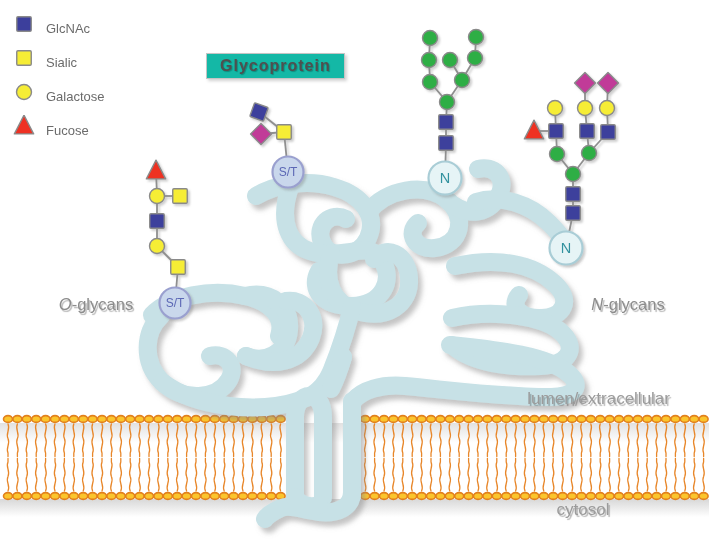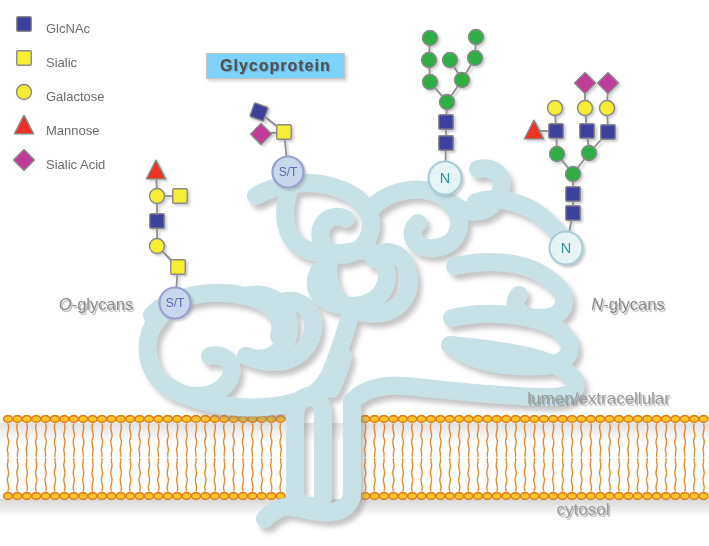--- a/index.html
+++ b/index.html
@@ -2,21 +2,21 @@
 <html><head>
 <meta charset="utf-8">
 <style>
   html,body{margin:0;padding:0;background:#ffffff;}
   body{font-family:"Liberation Sans", sans-serif;}
   .stage{position:relative;width:709px;height:546px;background:#ffffff;overflow:hidden;}
   .stage svg text{font-family:"Liberation Sans", sans-serif;}
 
   .title-box{
     position:absolute;left:206px;top:53px;
-    background:#7dd3fc;border:1px solid #c4c4c4;
+    background:#14b8a6;border:1px solid #c4c4c4;
     box-shadow:2px 2px 3px rgba(0,0,0,0.18);
     padding:3px 13px;
     font-size:16px;font-weight:bold;color:#4f4f4f;
     letter-spacing:1px;
     text-shadow:1px 1px 1px rgba(0,0,0,0.25);
   }
 
   .legend{position:absolute;left:12px;top:13px;list-style:none;margin:0;padding:0;}
   .legend li{display:flex;align-items:center;height:22px;margin-bottom:12px;}
   .legend .swatch{width:24px;height:22px;display:inline-block;margin-right:10px;}
@@ -547,25 +547,17 @@
             </g>
           </svg></span>
         <span class="lbl">Galactose</span>
       </li>
       <li>
         <span class="swatch"><svg width="24" height="22" viewBox="0 0 24 22">
             <g transform="translate(12,11)">
               <polygon points="0,-10.85 9.625,7.875 -9.625,7.875" fill="#ee3123" stroke="#8a8a8a" stroke-width="1.4" stroke-linejoin="round"></polygon>
             </g>
           </svg></span>
-        <span class="lbl">Mannose</span>
-      </li>
-      <li>
-        <span class="swatch"><svg width="24" height="22" viewBox="0 0 24 22">
-            <g transform="translate(12,11)">
-              <polygon points="0,-10.450000000000001 10.450000000000001,0 0,10.450000000000001 -10.450000000000001,0" fill="#c13a98" stroke="#8a8a8a" stroke-width="1.4" stroke-linejoin="round"></polygon>
-            </g>
-          </svg></span>
-        <span class="lbl">Sialic Acid</span>
+        <span class="lbl">Fucose</span>
       </li>
     </ul>
 
 </div>
 
 </body></html>

